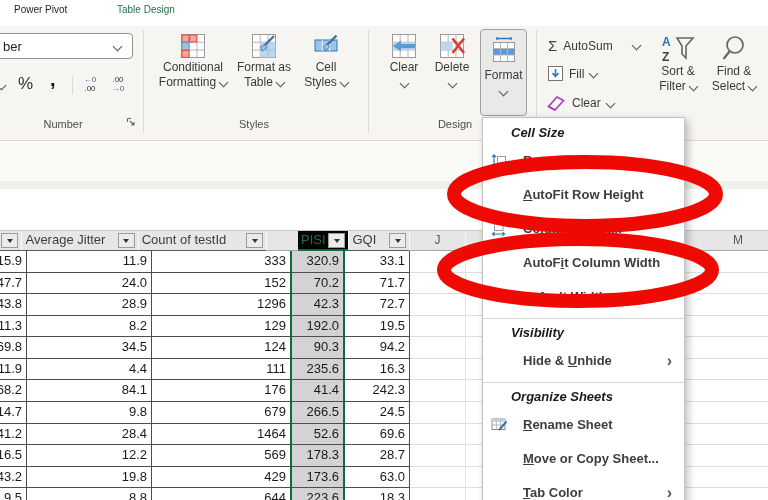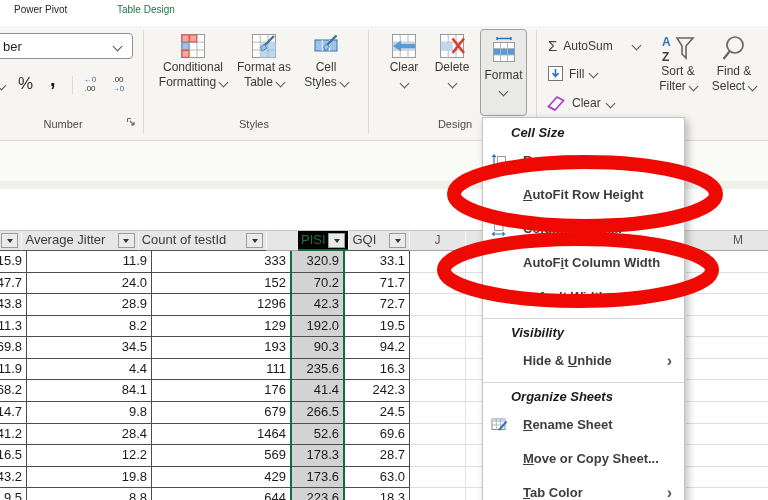--- a/index.html
+++ b/index.html
@@ -330,21 +330,21 @@
     <div class="trow">
       <div class="tc c0">11.3</div>
       <div class="tc c1">8.2</div>
       <div class="tc c2" style="border-right: none;">129</div>
       <div class="tc c3 pisi">192.0</div>
       <div class="tc c4">19.5</div>
     </div>
     <div class="trow">
       <div class="tc c0">69.8</div>
       <div class="tc c1">34.5</div>
-      <div class="tc c2" style="border-right: none;">193</div>
+      <div class="tc c2" style="border-right: none;">124</div>
       <div class="tc c3 pisi">90.3</div>
       <div class="tc c4">94.2</div>
     </div>
     <div class="trow">
       <div class="tc c0">11.9</div>
       <div class="tc c1">4.4</div>
       <div class="tc c2" style="border-right: none;">111</div>
       <div class="tc c3 pisi">235.6</div>
       <div class="tc c4">16.3</div>
     </div>

